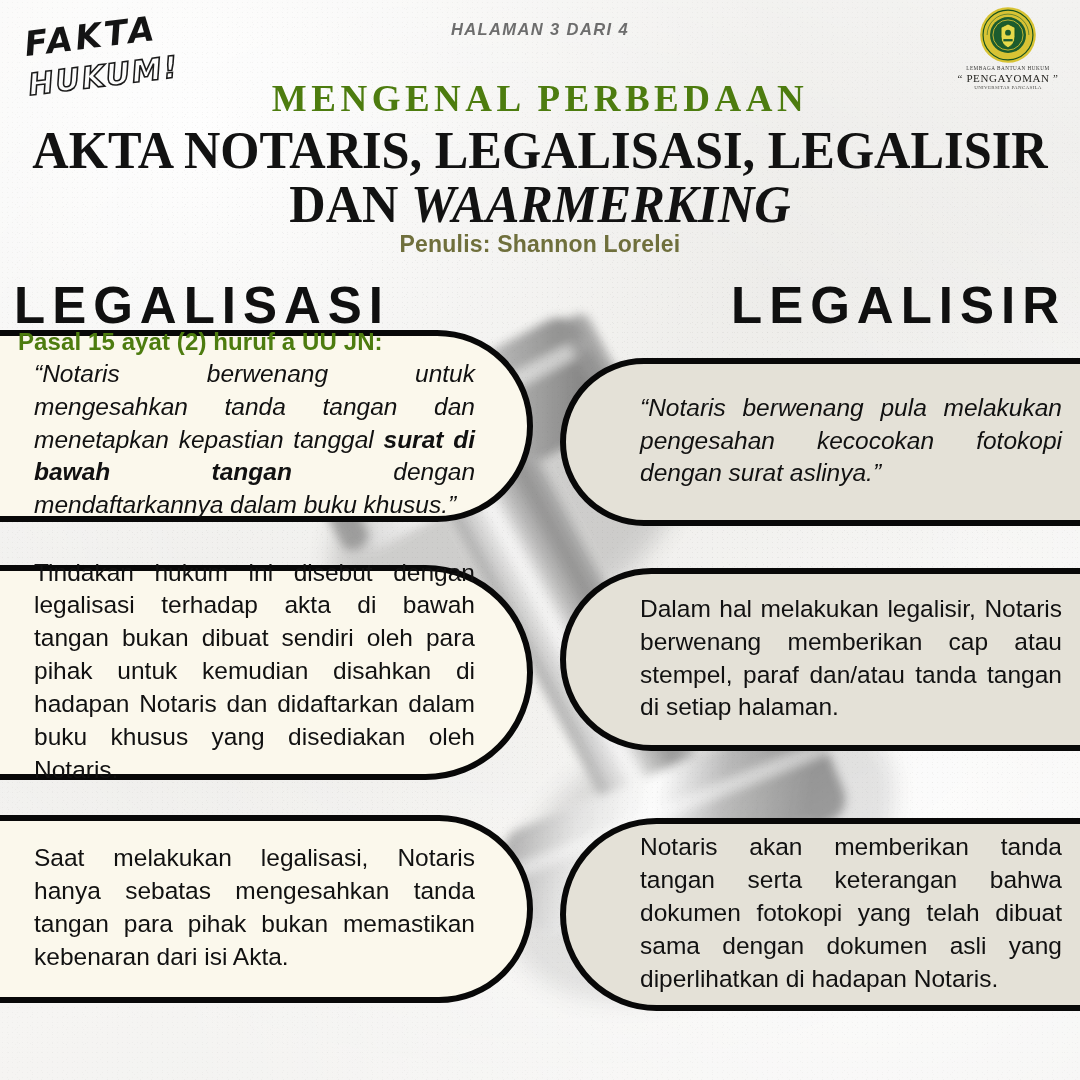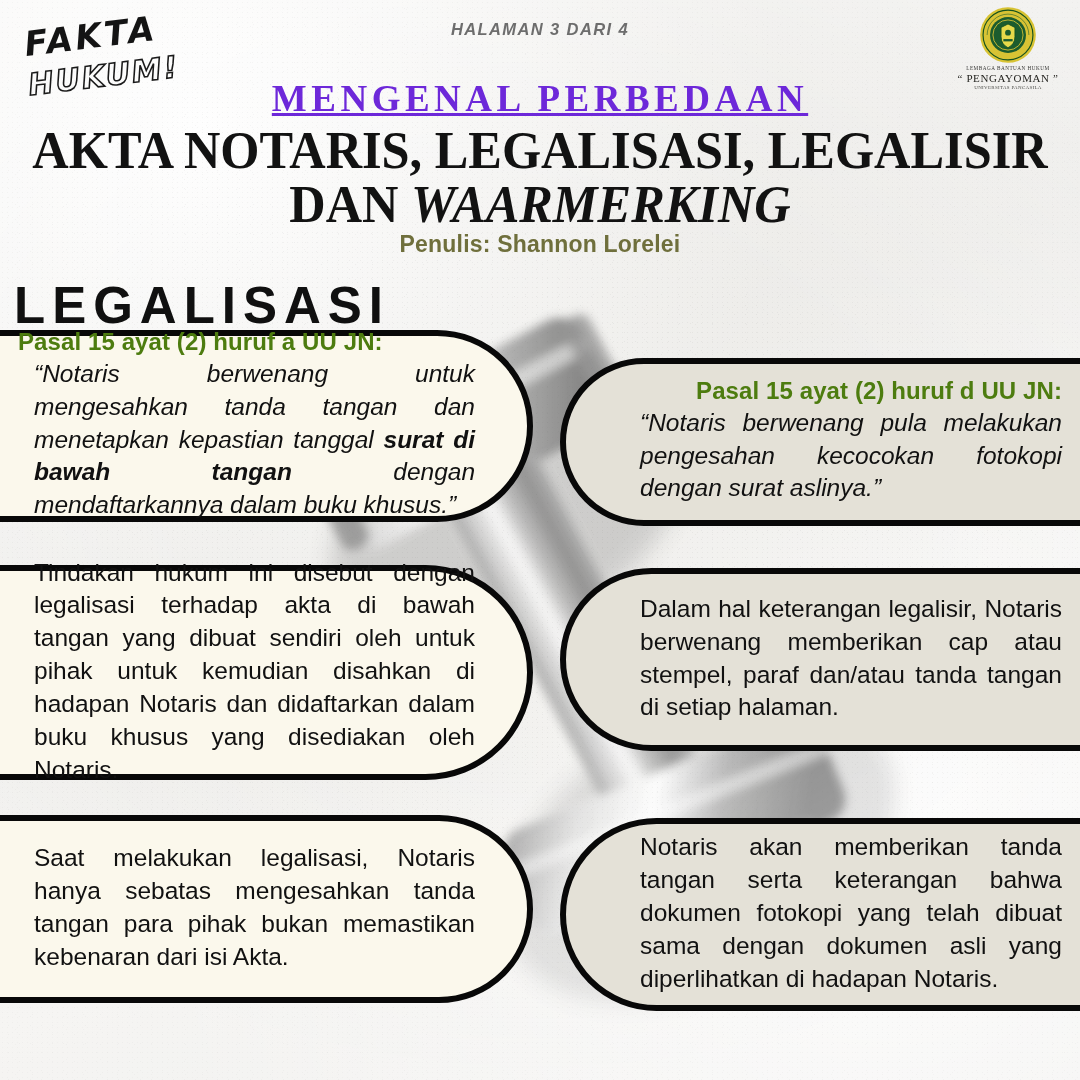--- a/index.html
+++ b/index.html
@@ -132,23 +132,22 @@
     position: absolute;
     left: 0; right: 0;
     top: 80px;
     text-align: center;
   }
   .title-red {
     font-family: "Liberation Serif", serif;
     font-weight: bold;
     font-size: 37px;
     letter-spacing: 4.5px;
-    color: #6d28d9;
+    color: #4d7c0f;
     line-height: 1;
-    text-decoration: underline;
   }
   .title-main {
     font-family: "Liberation Serif", serif;
     font-weight: bold;
     font-size: 53px;
     line-height: 1.02;
     color: #121212;
     margin-top: 6px;
     transform: scaleX(.95);
   }
@@ -304,40 +303,40 @@
   <div class="title-block">
     <div class="title-red">MENGENAL PERBEDAAN</div>
     <div class="title-main">
       <div>AKTA NOTARIS, LEGALISASI, LEGALISIR</div>
       <div><span>DAN </span><span class="ital">WAARMERKING</span></div>
     </div>
     <div class="author">Penulis: Shannon Lorelei</div>
   </div>
 
   <div class="sec-head left">LEGALISASI</div>
+  <div class="sec-head right">LEGALISIR</div>
 
   <div class="card left" id="l1">
     <div class="card-head">Pasal 15 ayat (2) huruf a UU JN:</div>
     <div class="card-body italic"><span>“Notaris berwenang untuk mengesahkan tanda tangan dan menetapkan kepastian tanggal </span><b>surat di bawah tangan</b><span> dengan mendaftarkannya dalam buku khusus.”</span></div>
   </div>
 
   <div class="card left" id="l2">
-    <div class="card-body">Tindakan hukum ini disebut dengan legalisasi terhadap akta di bawah tangan yang dibuat sendiri oleh untuk pihak untuk kemudian disahkan di hadapan Notaris dan didaftarkan dalam buku khusus yang disediakan oleh Notaris.</div>
+    <div class="card-body">Tindakan hukum ini disebut dengan legalisasi terhadap akta di bawah tangan bukan dibuat sendiri oleh para pihak untuk kemudian disahkan di hadapan Notaris dan didaftarkan dalam buku khusus yang disediakan oleh Notaris.</div>
   </div>
 
   <div class="card left" id="l3">
     <div class="card-body">Saat melakukan legalisasi, Notaris hanya sebatas mengesahkan tanda tangan para pihak bukan memastikan kebenaran dari isi Akta.</div>
   </div>
 
   <div class="card right" id="r1">
-    <div class="card-head">Pasal 15 ayat (2) huruf d UU JN:</div>
     <div class="card-body italic">“Notaris berwenang pula melakukan pengesahan kecocokan fotokopi dengan surat aslinya.”</div>
   </div>
 
   <div class="card right" id="r2">
-    <div class="card-body">Dalam hal keterangan legalisir, Notaris berwenang memberikan cap atau stempel, paraf dan/atau tanda tangan di setiap halaman.</div>
+    <div class="card-body">Dalam hal melakukan legalisir, Notaris berwenang memberikan cap atau stempel, paraf dan/atau tanda tangan di setiap halaman.</div>
   </div>
 
   <div class="card right" id="r3">
     <div class="card-body">Notaris akan memberikan tanda tangan serta keterangan bahwa dokumen fotokopi yang telah dibuat sama dengan dokumen asli yang diperlihatkan di hadapan Notaris.</div>
   </div>
 
 </div>
 
 </body></html>

